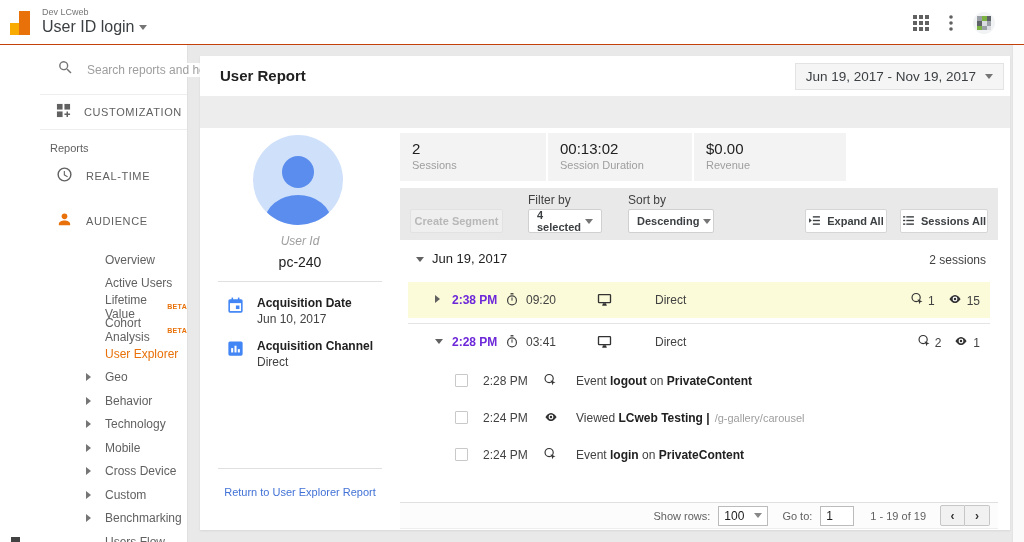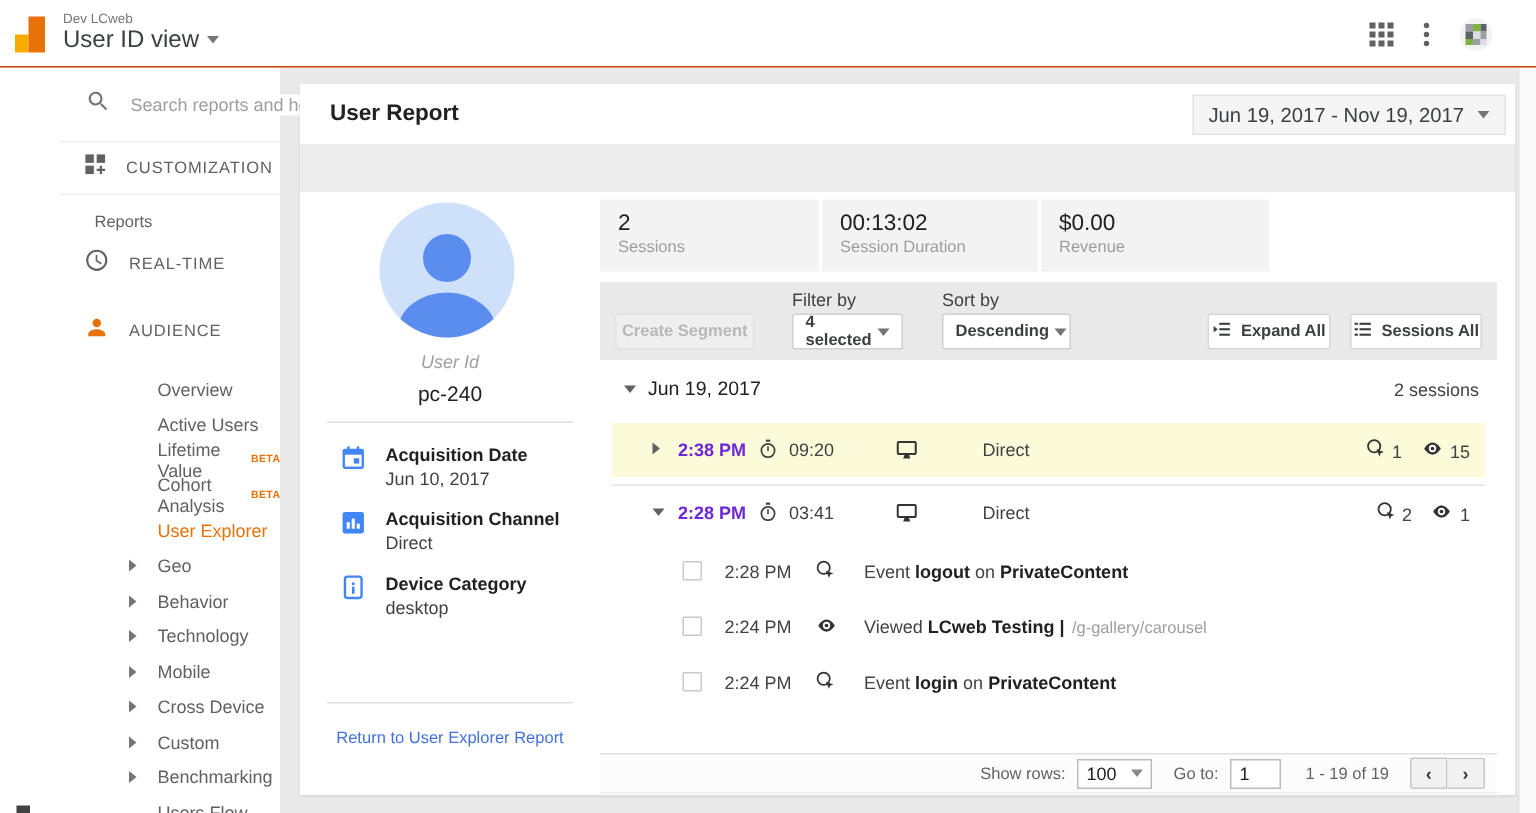--- a/index.html
+++ b/index.html
@@ -17,21 +17,21 @@
   .caret-down { display:inline-block; width:0; height:0; border-left:4px solid transparent; border-right:4px solid transparent; border-top:5px solid #757575; vertical-align:middle; margin-left:5px; }
   .top-icons { position:absolute; right:28px; top:11px; display:flex; gap:18px; align-items:center; }
 
   
   .sidebar { position:absolute; left:0; top:45px; width:188px; height:497px; background:#fff; border-right:1px solid #e0e0e0;padding-left:40px; }
   .search-row { height:50px; border-bottom:1px solid #eee; display:flex; align-items:center; padding-left:17px; }
   .search-row input { border:none; outline:none; font-size:12px; color:#616161; margin-left:13px; width:130px; font-family:"Liberation Sans",sans-serif; }
   .search-row input::placeholder { color:#9e9e9e; }
   .custom-row { height:35px; border-bottom:1px solid #eee; display:flex; align-items:center; padding-left:16px; cursor:pointer; }
   .custom-row .lbl { font-size:11px; color:#616161; letter-spacing:.6px; margin-left:13px; font-weight:500; }
-  .reports-lbl { padding:12px 0 4px 10px; font-size:11px; color:#616161;margin-left:13px; }
+  .reports-lbl { padding:12px 0 4px 10px; font-size:11px; color:#616161; }
   .nav-top { height:36px; display:flex; align-items:center; padding-left:16px; cursor:pointer; }
   .nav-top .lbl { font-size:11px; color:#616161; letter-spacing:.6px; margin-left:13px; font-weight:500; }
   .nav-sub { height:23.5px; display:flex; align-items:center; padding-left:45px; font-size:12px; color:#616161; cursor:pointer; position:relative;margin-left:20px; }
   .nav-sub.with-arrow { padding-left:45px; }
   .nav-sub .tri { position:absolute; left:26px; width:0; height:0; border-top:4px solid transparent; border-bottom:4px solid transparent; border-left:5px solid #757575; }
   .nav-sub.active { color:#e8710a; }
   .beta { color:#e8710a; font-size:7px; font-weight:bold; vertical-align:super; margin-left:2px; letter-spacing:.3px; }
   .gap8 { height:9px; }
   .cutoff-sq { position:absolute; left:11px; bottom:0px; width:9px; height:5px; background:#424242; }
 
@@ -108,21 +108,21 @@
 </style>
 </head>
 <body>
 
 <div class="topbar">
   <div class="ga-logo">
       <div class="b1"></div>
       <div class="b2"></div>
     </div>
   <div class="acct-line">Dev LCweb</div>
-  <div class="view-line"><span>User ID view</span><span class="caret-down"></span></div>
+  <div class="view-line"><span>User ID login</span><span class="caret-down"></span></div>
   <div class="top-icons">
     <span style="cursor:pointer">
       <svg width="18" height="18" viewBox="0 0 18 18">
           <g fill="#616161">
             <rect x="1" y="1" width="4" height="4"></rect>
             <rect x="7" y="1" width="4" height="4"></rect>
             <rect x="13" y="1" width="4" height="4"></rect>
             <rect x="1" y="7" width="4" height="4"></rect>
             <rect x="7" y="7" width="4" height="4"></rect>
             <rect x="13" y="7" width="4" height="4"></rect>
@@ -301,33 +301,20 @@
             <rect x="6.5" y="11.5" width="2.6" height="5.5" fill="#fff"></rect>
             <rect x="10.7" y="8.5" width="2.6" height="8.5" fill="#fff"></rect>
             <rect x="14.9" y="12.8" width="2.6" height="4.2" fill="#fff"></rect>
           </svg>
       </span>
       <span class="txts">
           <div class="al">Acquisition Channel</div>
           <div class="av">Direct</div>
         </span>
     </div>
-    <div class="attr-row" style="top:254px">
-      <span>
-        <svg width="19" height="19" viewBox="0 0 24 24">
-            <rect x="5" y="3" width="14" height="18" rx="2" fill="none" stroke="#4285f4" stroke-width="2"></rect>
-            <circle cx="12" cy="9" r="1.3" fill="#4285f4"></circle>
-            <rect x="10.9" y="11.5" width="2.2" height="6" fill="#4285f4"></rect>
-          </svg>
-      </span>
-      <span class="txts">
-          <div class="al">Device Category</div>
-          <div class="av">desktop</div>
-        </span>
-    </div>
     <hr class="u-hr" style="top:340px">
     <div class="return-link">Return to User Explorer Report</div>
   </div>
 
   <div class="session-panel">
     <div class="stats-row">
       <div class="stat-card" style="width:146px">
         <div class="v">2</div>
           <div class="l">Sessions</div>
       </div>

